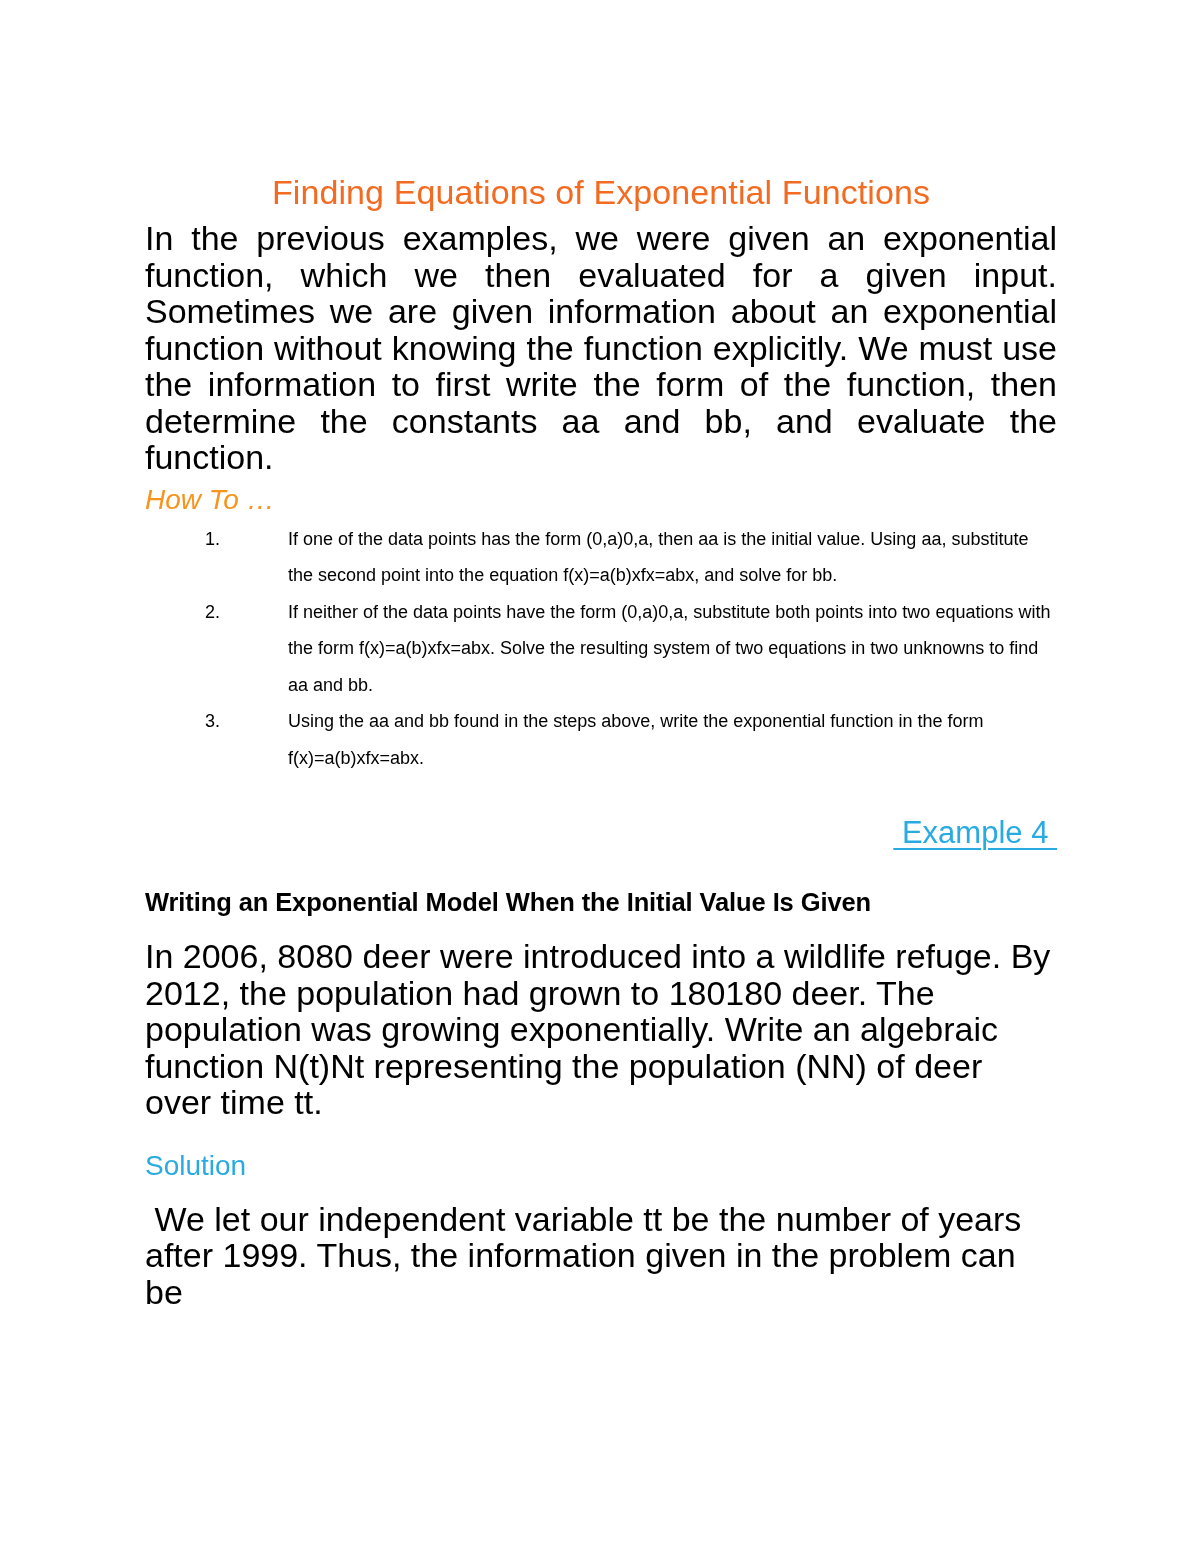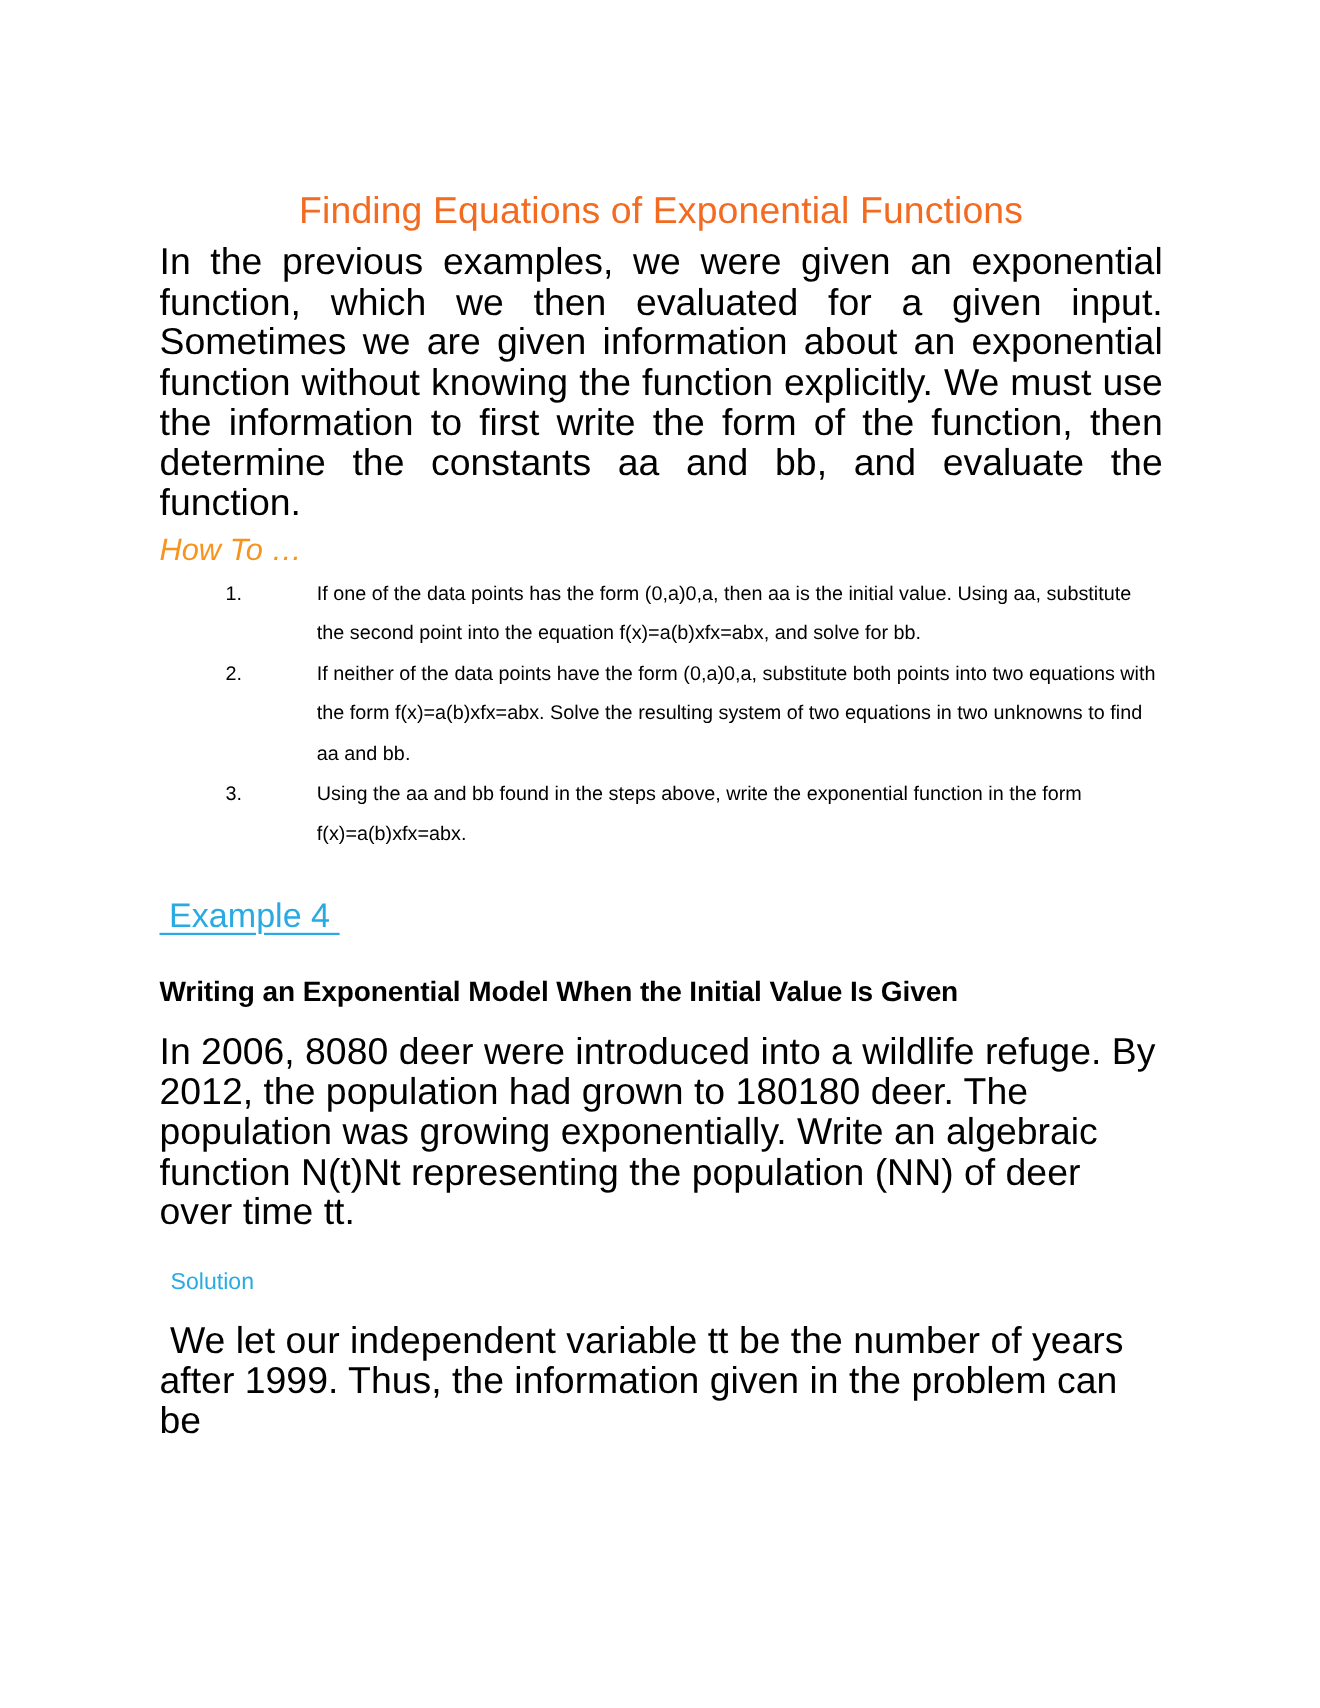--- a/index.html
+++ b/index.html
@@ -83,20 +83,21 @@
     text-align: left;
   }
 
   
   .example-head {
     font-size: 31px;
     line-height: 42px;
     color: #29ABE2;
     margin: 36px 0 16px 0;
     font-weight: 400;
+    text-align: right;
   }
   .example-head .ul {
     text-decoration: underline;
     text-decoration-thickness: 2px;
     text-underline-offset: 5px;
     white-space: pre;
   }
 
   
   .sub-head {
@@ -106,24 +107,24 @@
     margin: 30px 0 0 0;
     letter-spacing: -0.1px;
   }
 
   .problem {
     margin-top: 18px;
   }
 
   
   .solution-head {
-    font-size: 21px;
+    font-size: 28px;
     line-height: 38px;
     color: #29ABE2;
-    margin: 26px 0 0 10px;
+    margin: 26px 0 0 0;
     font-weight: 400;
   }
 
   .solution-body {
     margin-top: 16px;
     white-space: pre-wrap;
   }
 </style>
 </head>
 <body>

